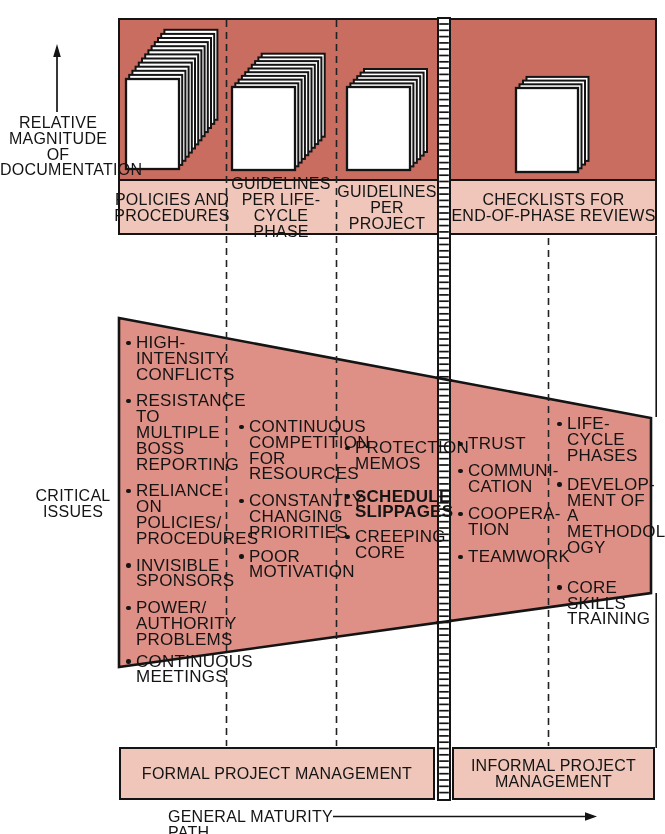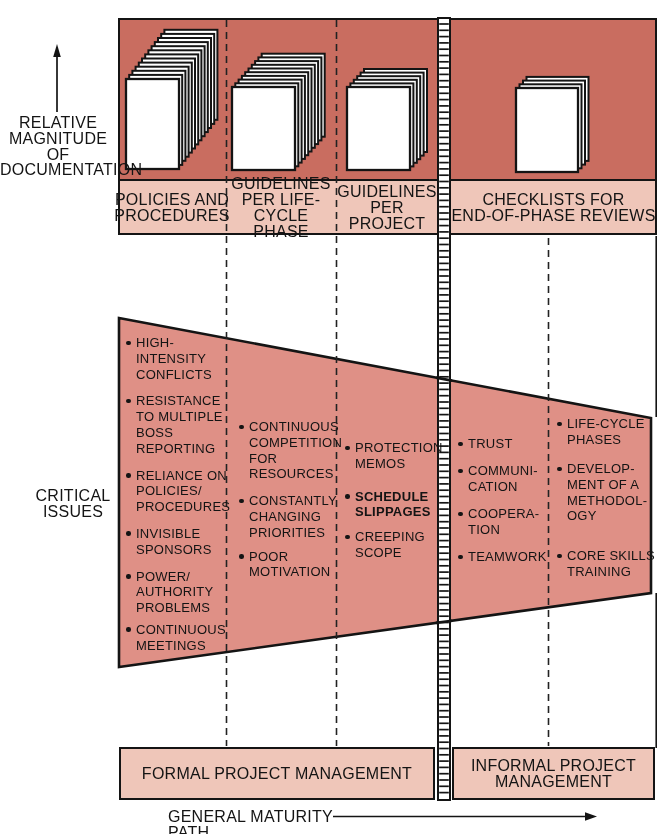--- a/index.html
+++ b/index.html
@@ -21,21 +21,21 @@
              border-bottom:2.5px solid var(--ink);box-sizing:border-box;}
 
   .cell{top:183px;height:50px;display:flex;align-items:center;justify-content:center;z-index:6;}
 
   .box{top:747px;height:53px;background:var(--band-light);border:2.5px solid var(--ink);
        box-sizing:border-box;display:flex;align-items:center;justify-content:center;z-index:1;}
 
   svg.layer{position:absolute;left:0;top:0;z-index:5;pointer-events:none;}
   .poly{fill:var(--polygon);stroke:var(--ink);stroke-width:2.6px;}
 
-  ul.col{list-style:none;margin:0;padding:0;z-index:6;font-size:13px;line-height:15.8px;
+  ul.col{list-style:none;margin:0;padding:0;z-index:6;font-size:17px;line-height:15.8px;
          letter-spacing:.25px;}
   ul.col li{position:relative;white-space:pre-line;}
   ul.col li::before{content:"";position:absolute;left:-10px;top:5.5px;width:4.5px;height:4.5px;
          border-radius:50%;background:var(--ink);}
   .c1{left:136px;top:335px;width:96px;}  .c1 li{margin-bottom:11px;} .c1 li:nth-child(5){margin-bottom:6px;}
   .c2{left:249px;top:419px;width:98px;}  .c2 li{margin-bottom:11px;} .c2 li:nth-child(2){margin-bottom:8px;}
   .c3{left:355px;top:440px;width:90px;}  .c3 li{margin-bottom:17px;} .c3 li:nth-child(2){margin-bottom:9px;font-weight:bold;}
   .c4{left:468px;top:436px;width:90px;}  .c4 li{margin-bottom:11.5px;}
   .c5{left:567px;top:416px;width:88px;}  .c5 li{margin-bottom:13.5px;} .c5 li:nth-child(2){margin-bottom:24px;}
 
@@ -95,21 +95,21 @@
 PRIORITIES</li>
       <li>POOR
 MOTIVATION</li>
     </ul>
   <ul class="abs col c3">
       <li>PROTECTION
 MEMOS</li>
       <li>SCHEDULE
 SLIPPAGES</li>
       <li>CREEPING
-SCOPE</li>
+CORE</li>
     </ul>
   <ul class="abs col c4">
       <li>TRUST</li>
       <li>COMMUNI-
 CATION</li>
       <li>COOPERA-
 TION</li>
       <li>TEAMWORK</li>
     </ul>
   <ul class="abs col c5">

